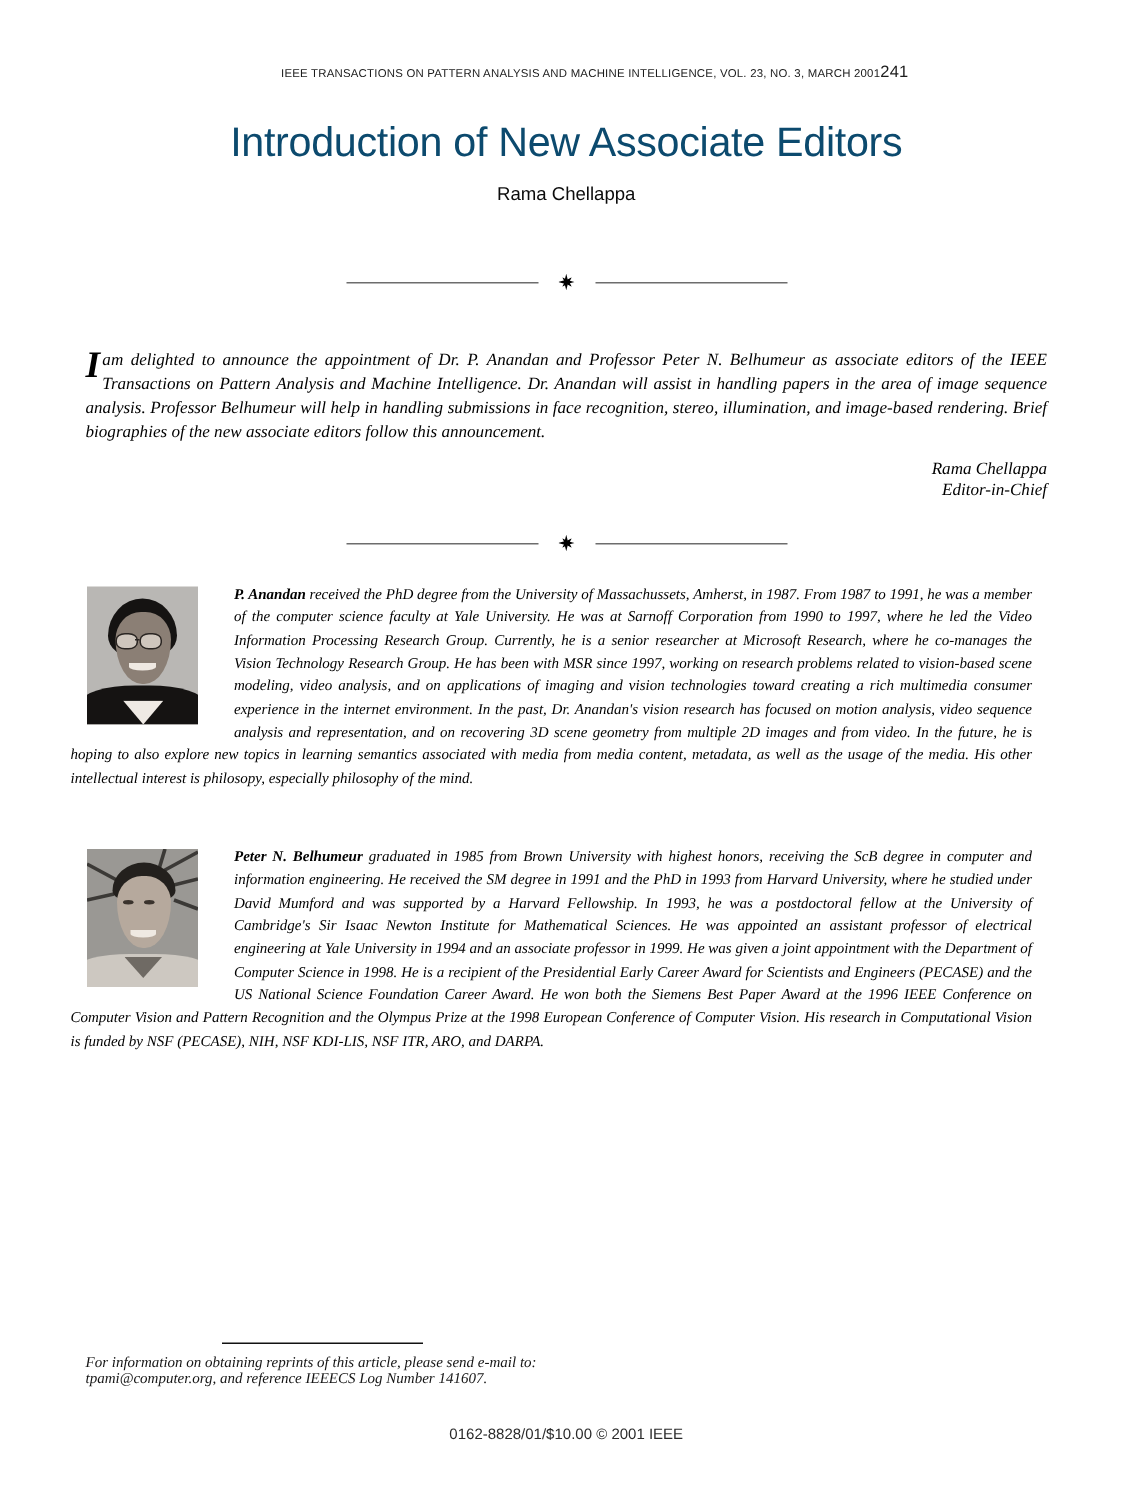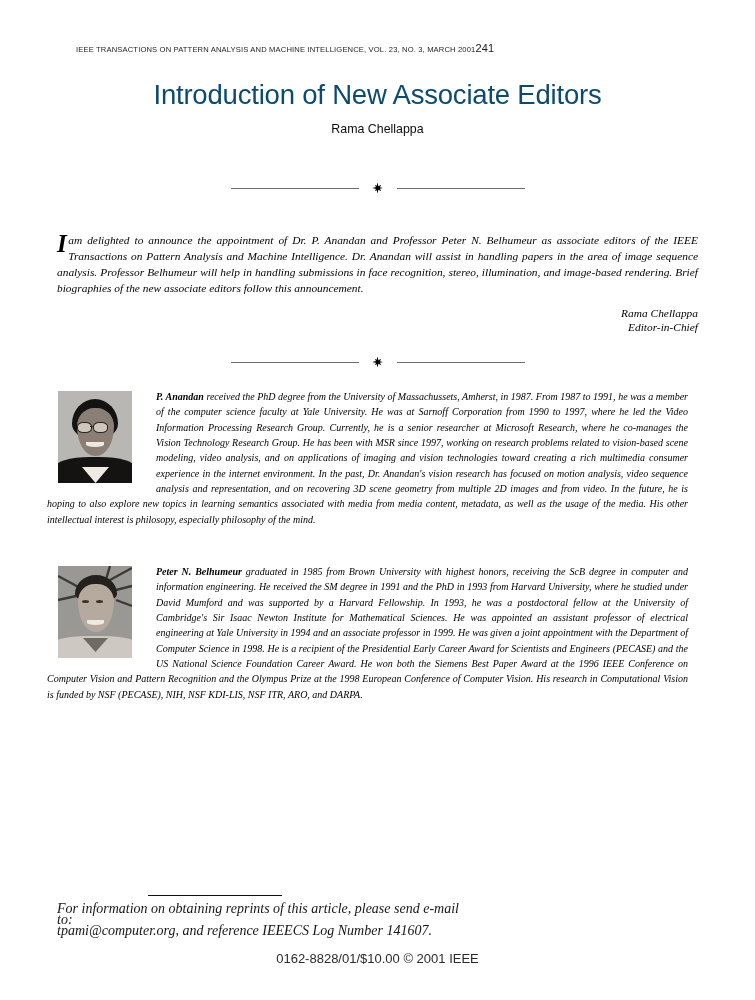--- a/index.html
+++ b/index.html
@@ -23,21 +23,21 @@
     height: 1000px;
   }
 
   
   .runhead {
     position: absolute;
     left: 57px;
     top: 42px;
     width: 641px;
     display: flex;
-    justify-content: flex-start;
+    justify-content: center;
     align-items: baseline;
     font-family: "Liberation Sans", "DejaVu Sans", sans-serif;
     font-size: 7.6px;
     letter-spacing: 0.15px;
     color: #1b1b1b;
     white-space: nowrap;
     padding-left: 19px;
   }
   .runhead .folio { font-size: 11px; }
 
@@ -282,32 +282,32 @@
     width: 134px;
     height: 1px;
     background: #111;
   }
   .footnote {
     position: absolute;
     left: 57px;
     top: 903px;
     width: 420px;
     font-style: italic;
-    font-size: 14px;
+    font-size: 10px;
     line-height: 11.2px;
     color: #151515;
   }
   .copyright {
     position: absolute;
     left: 0;
     top: 951px;
     width: 755px;
     text-align: center;
     font-family: "Liberation Sans", "DejaVu Sans", sans-serif;
-    font-size: 13px;
+    font-size: 10px;
     color: #2a2a2a;
   }
 </style>
 </head>
 <body>
 
 <div class="page">
 
   <div class="runhead">
     <span>IEEE TRANSACTIONS ON PATTERN ANALYSIS AND MACHINE INTELLIGENCE,  VOL. 23,  NO. 3,  MARCH 2001</span>

